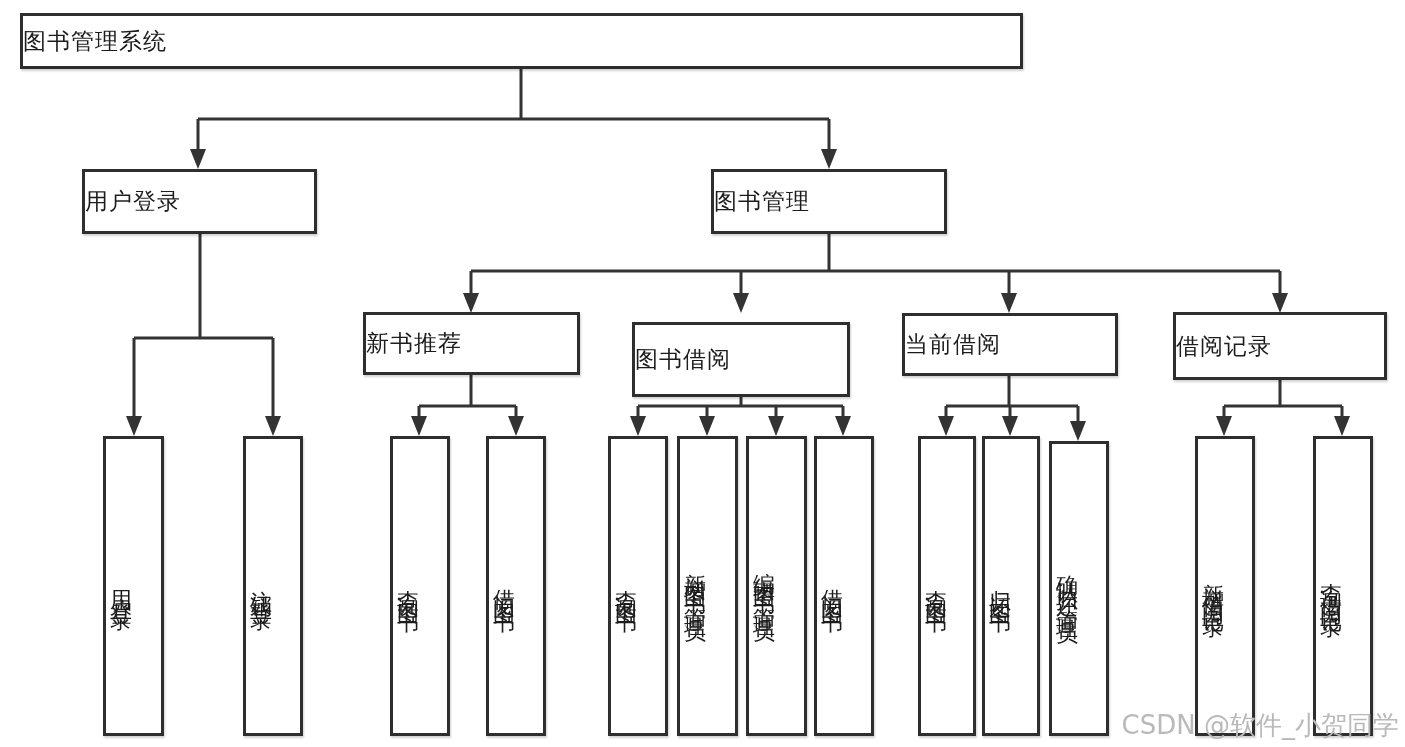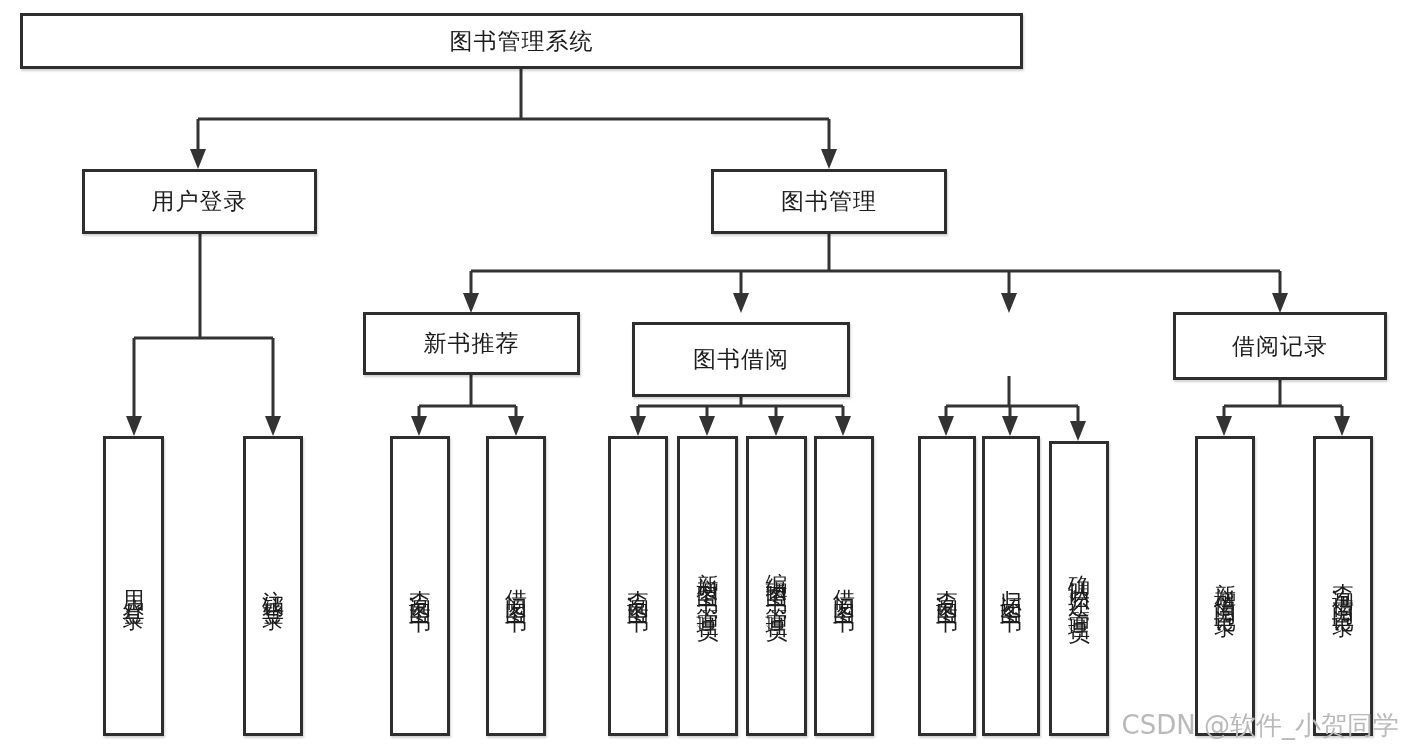--- a/index.html
+++ b/index.html
@@ -17,21 +17,21 @@
     width: 1405px; height: 747px;
     z-index: 0;
   }
   .box {
     position: absolute;
     box-sizing: border-box;
     border: 3px solid #2e2e2e;
     background: #ffffff;
     display: flex;
     align-items: center;
-    justify-content: center;
+    justify-content: flex-start;
     box-shadow: 1px 2px 2px rgba(0,0,0,0.18);
     z-index: 1;
   }
   .hl {
     font-size: 23px;
     color: #1c1c1c;
     letter-spacing: 1px;
     white-space: nowrap;
   }
   .vt {
@@ -110,20 +110,23 @@
   <div class="box b-l2b">
     <span class="hl">图书管理</span>
   </div>
 
   <div class="box b-l3a">
     <span class="hl">新书推荐</span>
   </div>
   <div class="box b-l3b">
     <span class="hl">图书借阅</span>
   </div>
+  <div class="box b-l3c">
+    <span class="hl">当前借阅</span>
+  </div>
   <div class="box b-l3d">
     <span class="hl">借阅记录</span>
   </div>
 
   <div class="box b-g1a">
     <span class="vt">用户登录</span>
   </div>
   <div class="box b-g1b">
     <span class="vt">注销登录</span>
   </div>

